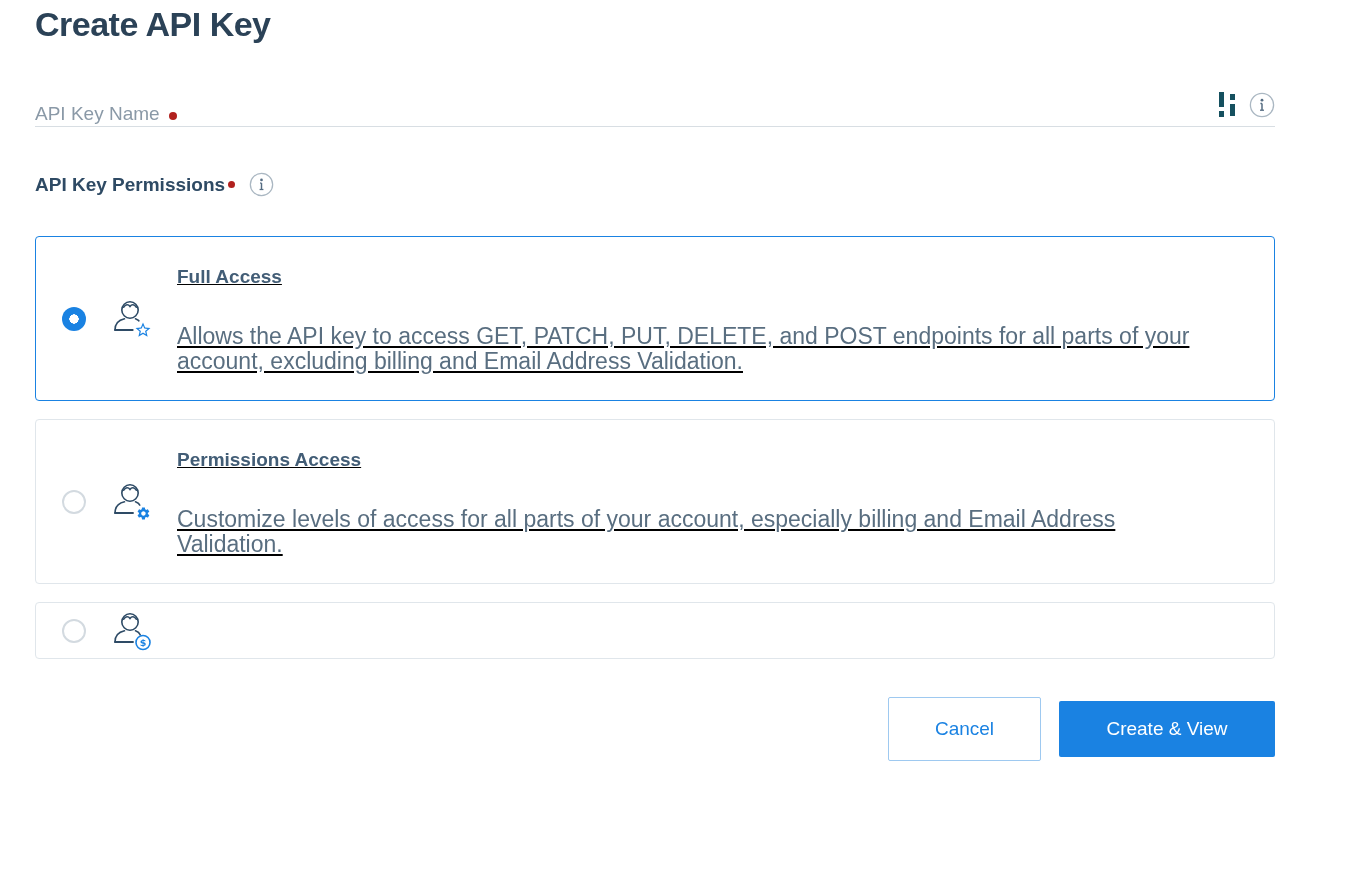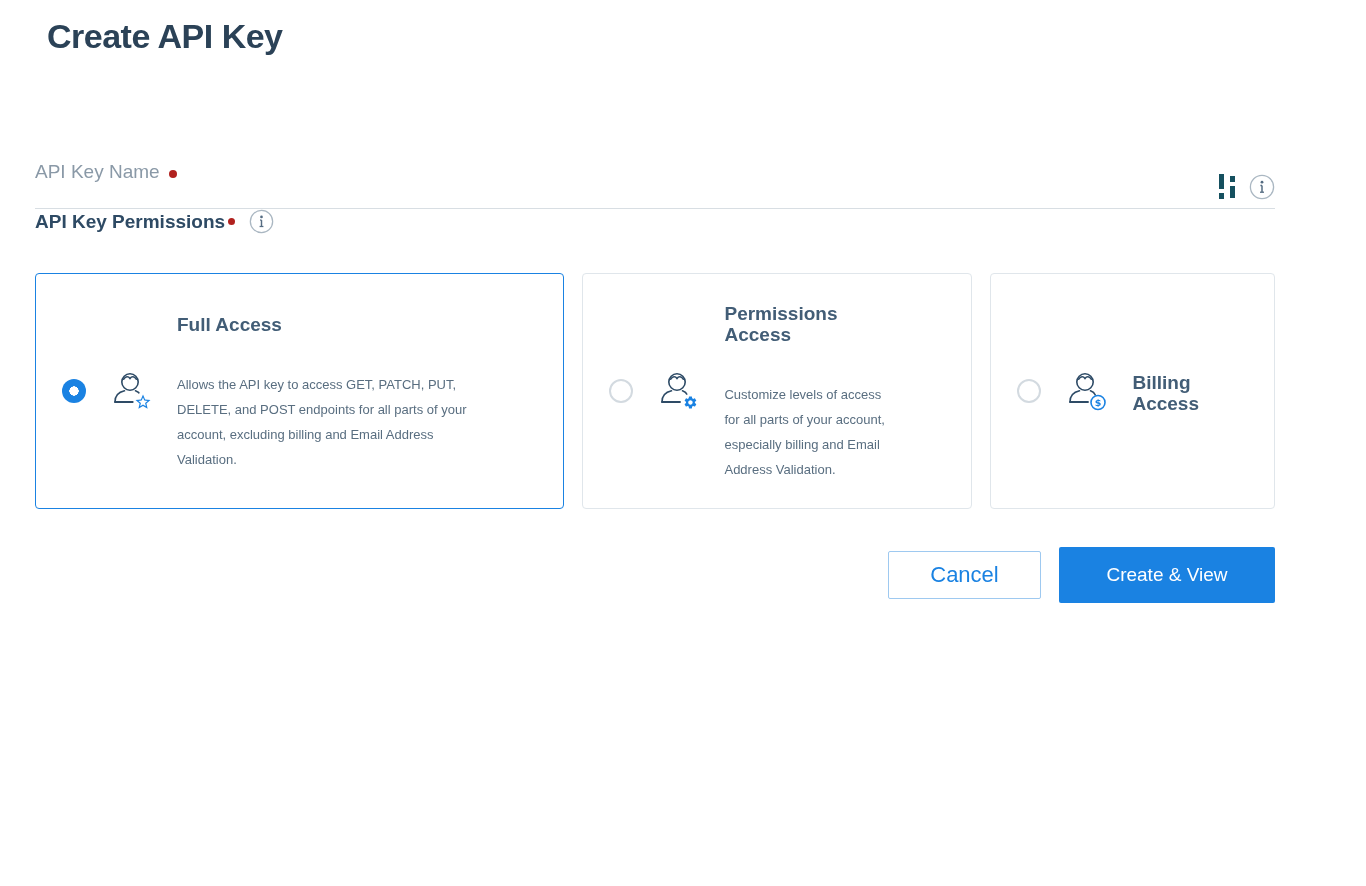--- a/index.html
+++ b/index.html
@@ -6,32 +6,32 @@
   html, body { margin: 0; padding: 0; }
   body {
     width: 1366px; height: 886px;
     background: #ffffff;
     font-family: "Liberation Sans", sans-serif;
     overflow: hidden;
   }
   .page { padding: 0 91px 0 35px; }
 
   h1.page-title {
-    margin: 12px; padding-top: 4px;
+    margin: 0; padding-top: 4px;
     font-size: 34px; line-height: 40px;
     font-weight: 700; letter-spacing: -0.5px;
     color: #2b4257;
   }
 
   
   .field {
     position: relative;
-    margin-top: 105px;
+    margin-top: 59px;
     border-bottom: 1px solid #d8dee3;
-    padding-bottom: 25px;
+    padding-bottom: 1px;
   }
   .field-label {
     font-size: 19px; color: #8a99a7; line-height: 22px;
   }
   .req-dot {
     display: inline-block; width: 8px; height: 8px;
     border-radius: 50%; background: #b1211e;
     margin-left: 9px; vertical-align: middle;
   }
   .req-dot.sup {
@@ -39,29 +39,30 @@
     vertical-align: super;
   }
   .field-icons {
     position: absolute; right: 0; bottom: 7px;
     display: flex; align-items: center; gap: 11px;
   }
   .field-icons .icon-wrap { display: inline-flex; cursor: pointer; }
 
   
   .perm-row {
+    margin-top: 45px;
     display: flex; align-items: center;
   }
   .perm-label {
     font-size: 19px; font-weight: 700; color: #2e4a64; line-height: 24px;
   }
   .perm-row .info-wrap { margin-left: 14px; display: inline-flex; cursor: pointer; }
 
   
-  .cards { margin-top: 39px; display: flex; flex-direction: row; gap: 18px; }
+  .cards { margin-top: 39px; display: flex; flex-direction: column; gap: 18px; text-decoration: underline; }
   .card {
     display: flex; align-items: center;
     border: 1px solid #e0e6eb; border-radius: 4px;
     background: #fff;
     padding-left: 26px;
     cursor: pointer;
   }
   .card.selected { border: 1.5px solid #1A82E2; }
   .radio {
     width: 24px; height: 24px; border-radius: 50%;
@@ -71,34 +72,34 @@
   .radio.checked {
     background: radial-gradient(circle at center, #ffffff 0 4.5px, #1A82E2 4.8px);
   }
   .persona { flex: none; margin-right: 24px; display: inline-flex; }
   .card-text { flex: 1; padding: 29px 75px 26px 0; }
   .card-title {
     font-size: 19px; font-weight: 700; color: #425d76; line-height: 21px;
   }
   .card-desc {
     margin-top: 37px;
-    font-size: 13px; color: #596e80; line-height: 25px;
+    font-size: 23px; color: #596e80; line-height: 25px;
   }
 
   
   .actions {
     margin-top: 38px;
     display: flex; justify-content: flex-end; align-items: center; gap: 18px;
   }
   button { font-family: "Liberation Sans", sans-serif; cursor: pointer; }
   .btn-cancel {
-    width: 153px; height: 48px;
+    width: 153px; height: 64px;
     background: #ffffff; color: #1A82E2;
     border: 1px solid #9ec9f0; border-radius: 2px;
-    font-size: 22px;
+    font-size: 19px;
   }
   .btn-create {
     width: 216px; height: 56px;
     background: #1A82E2; color: #ffffff;
     border: none; border-radius: 2px;
     font-size: 19px;
   }
 </style>
 </head>
 <body>
@@ -201,21 +202,20 @@
             <path d="M16.6,10.2 C19,7.2 21.2,7 23,9.4 C24.8,7 27,7.2 29.4,10.2"></path>
             <path d="M8,33 L26,33" stroke-width="1.9"></path>
             <path d="M8,33 C8,26.5 12,23 17.5,21.8"></path>
             <path d="M28.5,21.8 C31,22.6 32.5,24 33.2,25.8"></path>
           </g>
           <circle cx="36" cy="33.5" r="7" fill="#ffffff" stroke="#1A82E2" stroke-width="1.6"></circle>
           <text x="36" y="37.3" text-anchor="middle" font-family="DejaVu Sans, sans-serif" font-size="9.5" font-weight="bold" fill="#1A82E2">$</text>
         </svg>
       </span>
       <div class="card-text">
-        <div class="card-title">Billing Access</div>
       </div>
     </div>
 
   </div>
 
   <div class="actions">
     <button class="btn-cancel">Cancel</button>
     <button class="btn-create">Create &amp; View</button>
   </div>
 

